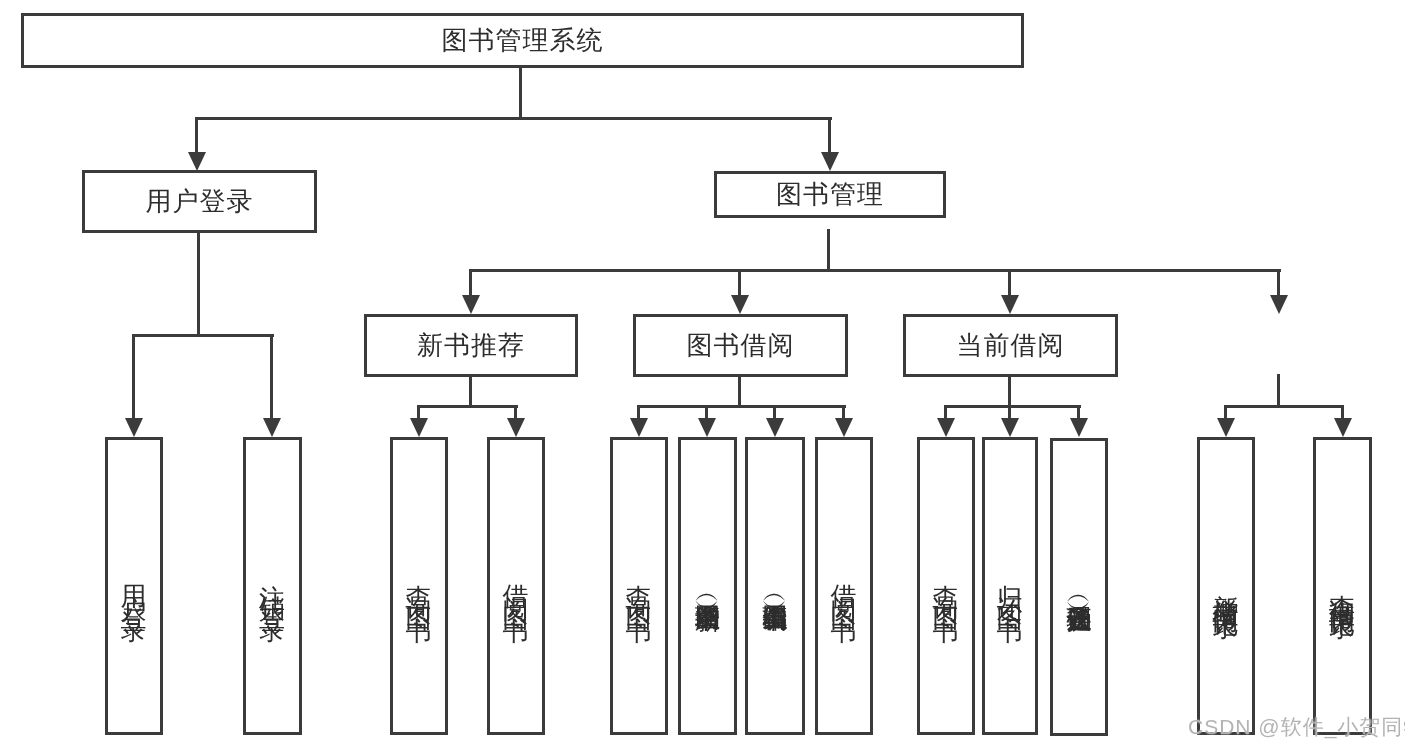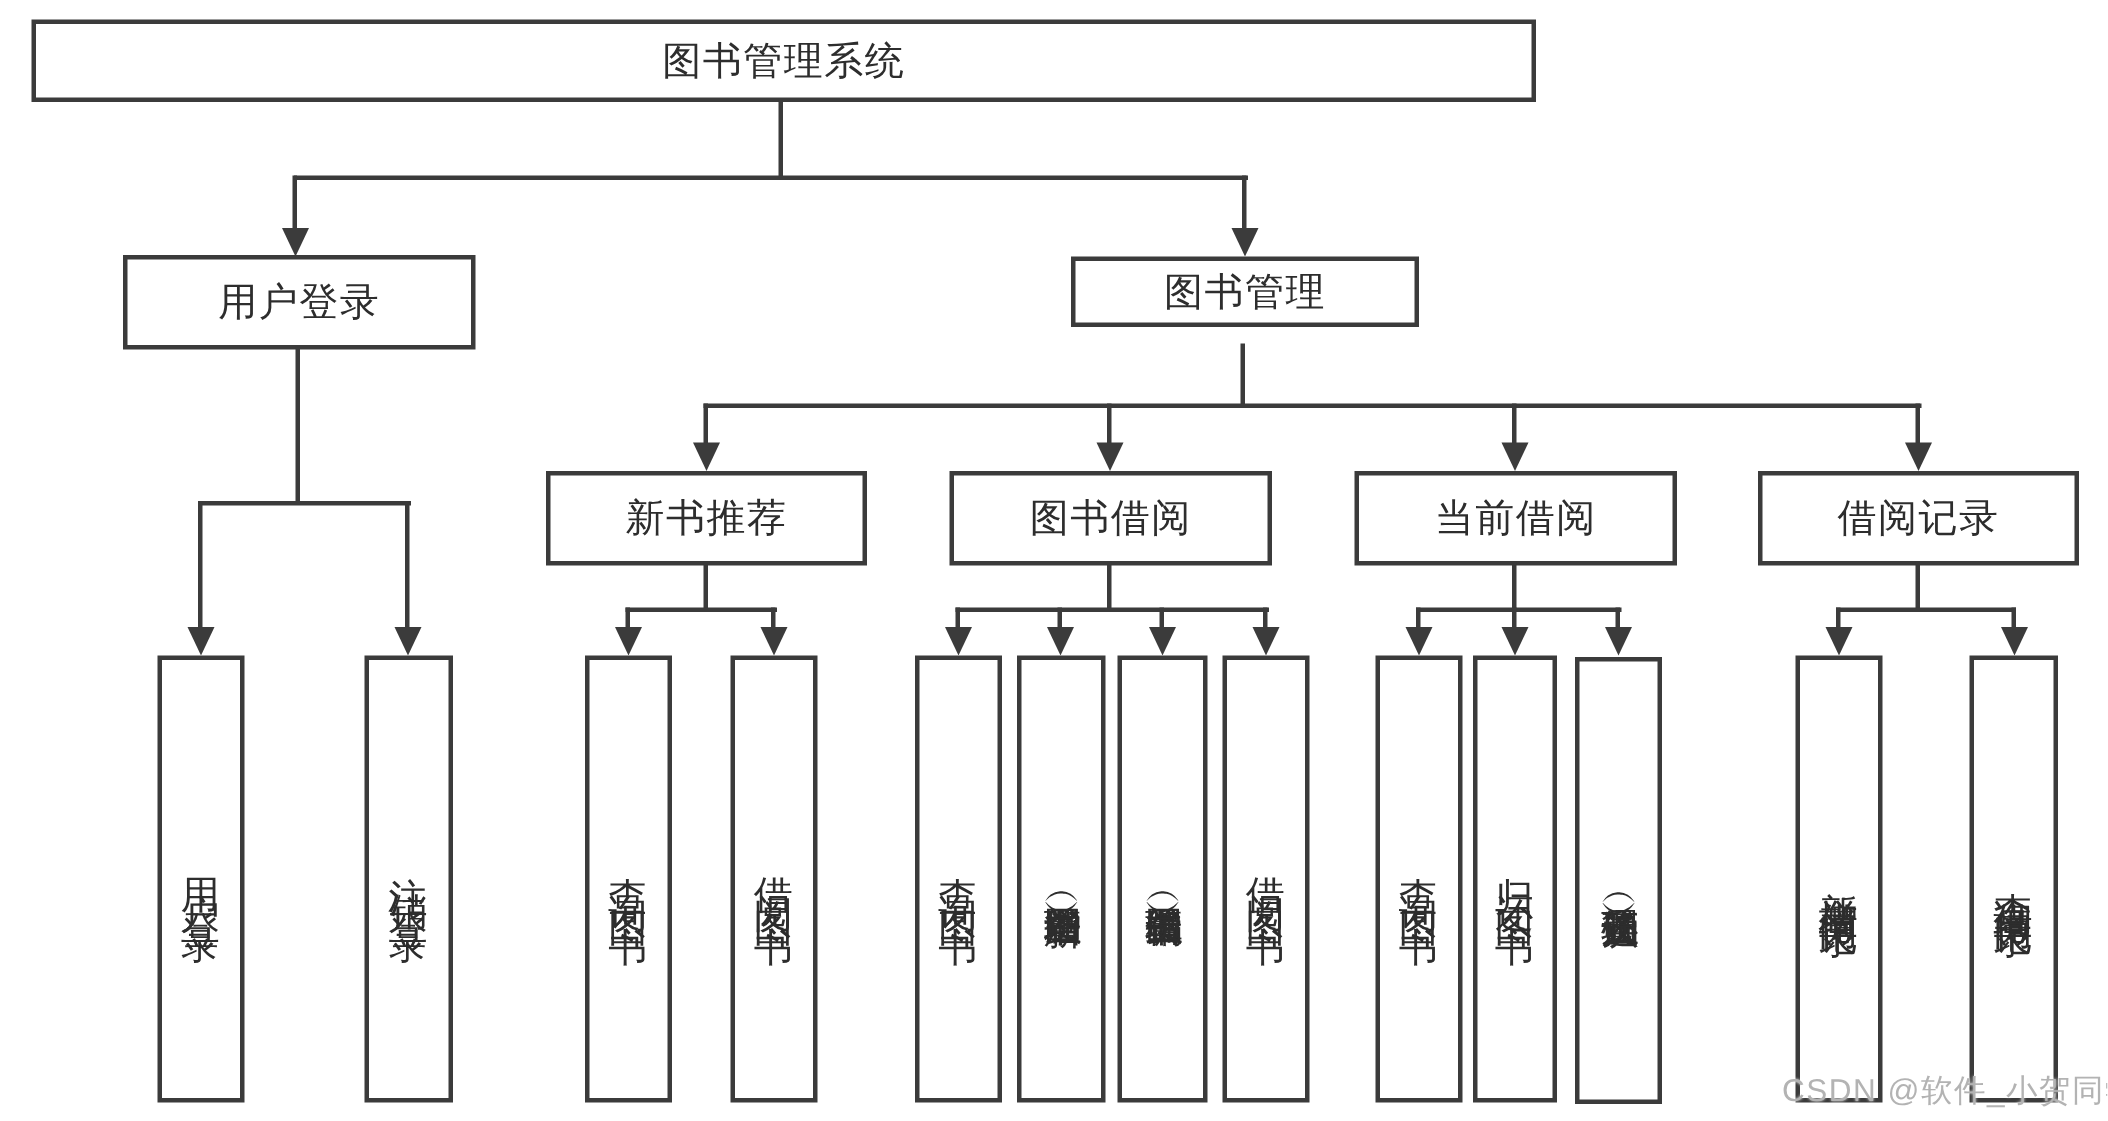--- a/index.html
+++ b/index.html
@@ -82,21 +82,20 @@
   <div class="vline" style="left:738px;top:269px;height:28px;"></div>
   <div class="arrow" style="left:731px;top:295px;"></div>
   <div class="vline" style="left:1008px;top:269px;height:28px;"></div>
   <div class="arrow" style="left:1001px;top:295px;"></div>
   <div class="vline" style="left:1277px;top:269px;height:28px;"></div>
   <div class="arrow" style="left:1270px;top:295px;"></div>
 
   <div class="box" style="left:633px;top:314px;width:215px;height:63px;">图书借阅</div>
   <div class="box" style="left:364px;top:314px;width:214px;height:63px;">新书推荐</div>
   <div class="box" style="left:903px;top:314px;width:215px;height:63px;">当前借阅</div>
-  <div class="box" style="left:1172px;top:314px;width:214px;height:63px;">借阅记录</div>
 
   <div class="vline" style="left:469px;top:374px;height:33px;"></div>
   <div class="hline" style="left:417px;top:405px;width:101px;"></div>
   <div class="vline" style="left:417px;top:405px;height:15px;"></div>
   <div class="arrow" style="left:410px;top:418px;"></div>
   <div class="vline" style="left:514px;top:405px;height:15px;"></div>
   <div class="arrow" style="left:507px;top:418px;"></div>
 
   <div class="vline" style="left:738px;top:374px;height:33px;"></div>
   <div class="hline" style="left:637px;top:405px;width:209px;"></div>

